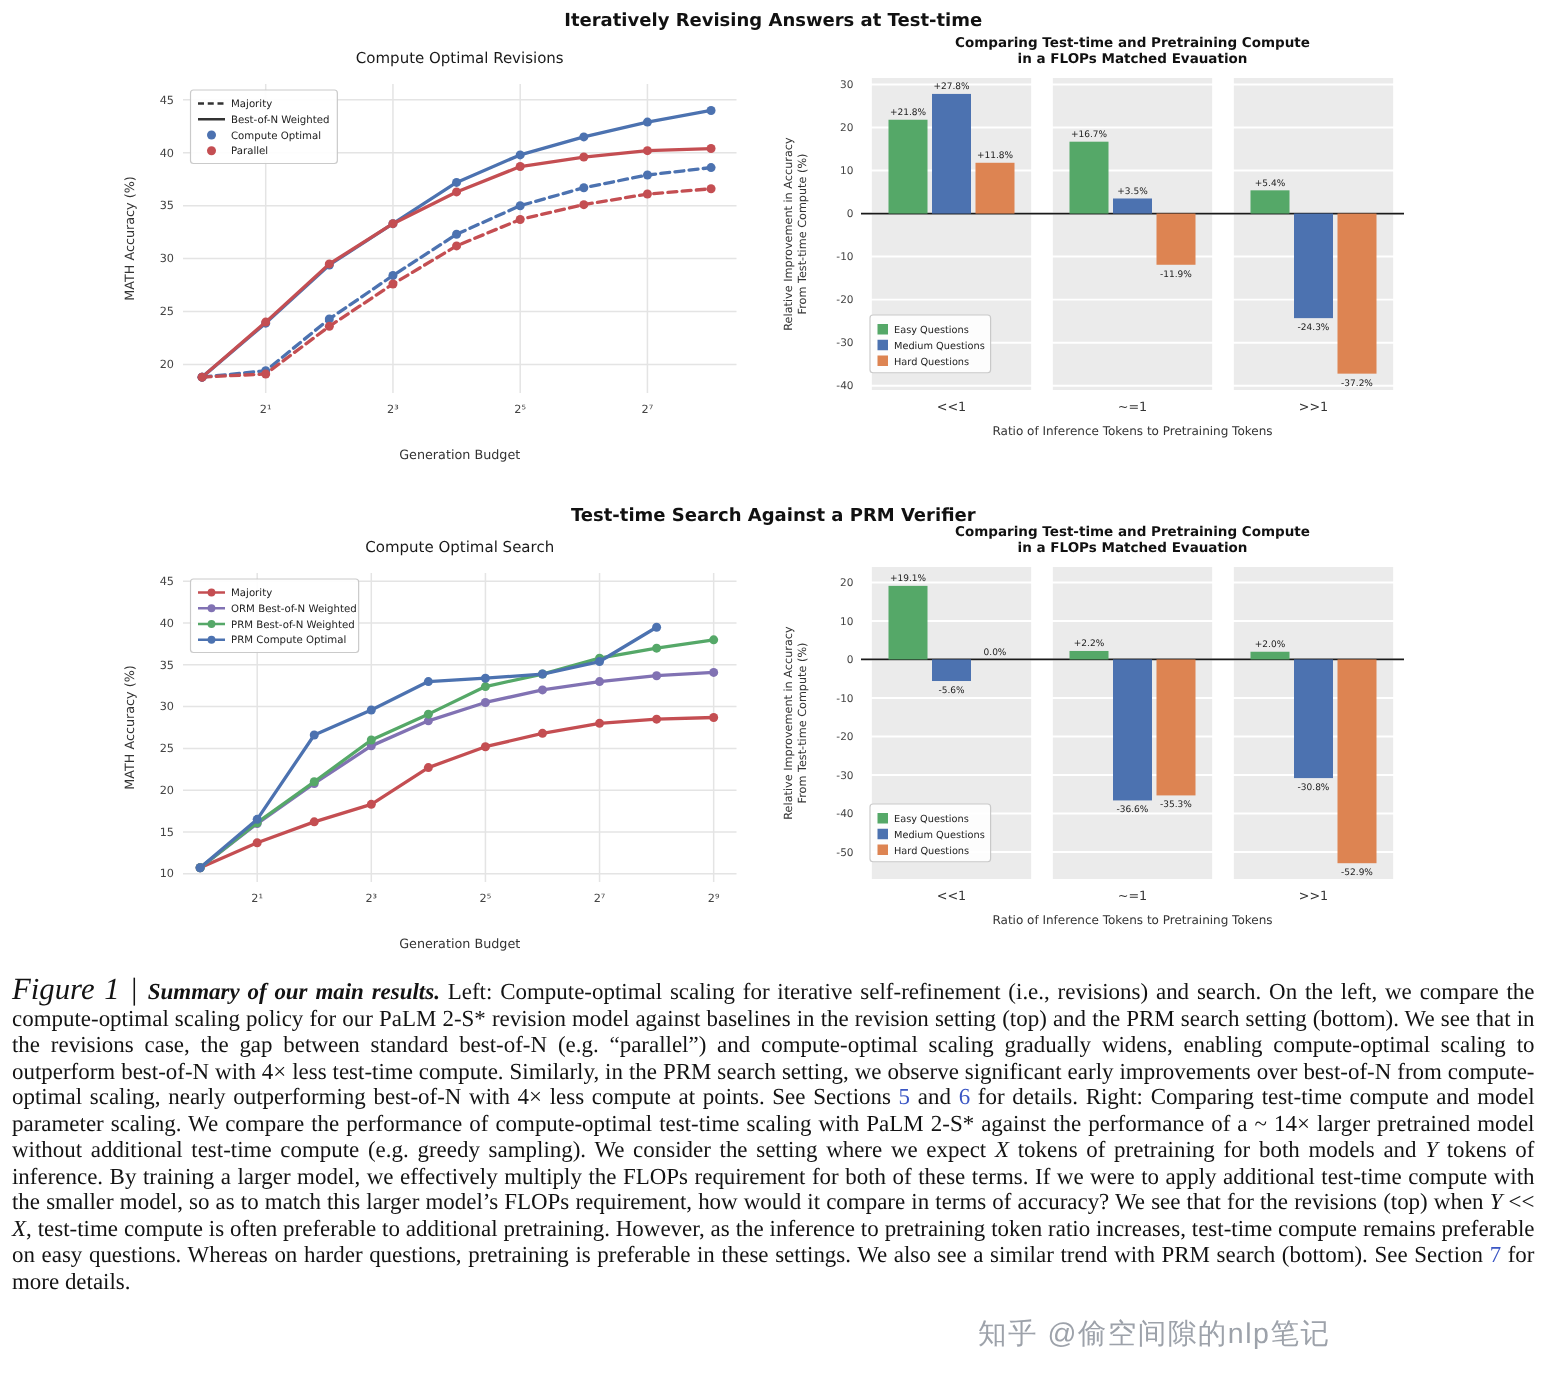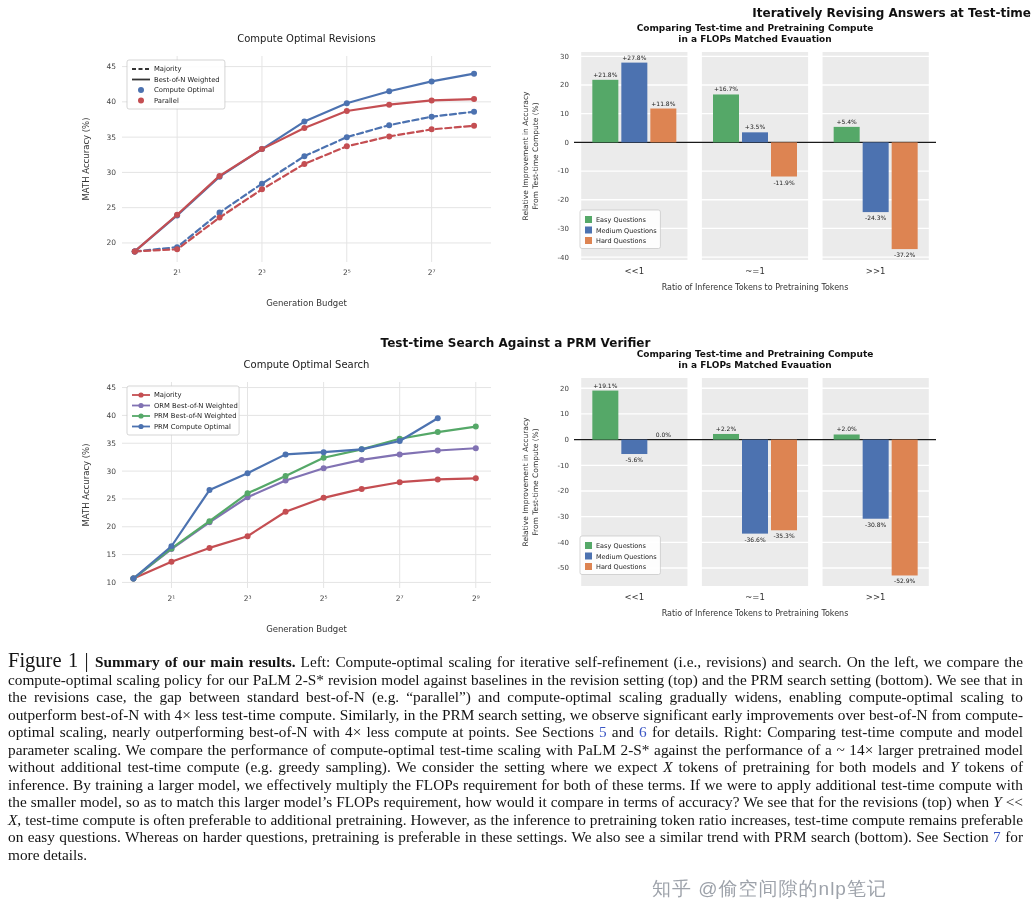--- a/index.html
+++ b/index.html
@@ -1,32 +1,32 @@
 <!DOCTYPE html>
 <html><head>
 <meta charset="utf-8">
 <style>
   html,body{margin:0;padding:0;background:#ffffff;}
   body{width:1031px;height:920px;overflow:hidden;font-family:"Liberation Serif",serif;}
   .page{position:relative;width:1031px;height:920px;background:#fff;}
   .figure-area{position:absolute;top:0;left:0;width:1031px;height:650px;}
   .suptitle{position:absolute;left:0;width:100%;text-align:center;
     font-family:"DejaVu Sans",sans-serif;font-weight:bold;font-size:12px;color:#111;}
-  #suptitle-1{top:6px;text-align:right;}
+  #suptitle-1{top:6px;}
   #suptitle-2{top:336px;}
   .chart{position:absolute;}
   #chart1{left:78px;top:22px;}
   #chart2{left:516px;top:18px;}
   #chart3{left:78px;top:348px;}
   #chart4{left:516px;top:344px;}
   svg text{font-family:"DejaVu Sans",sans-serif;}
   .caption{position:absolute;top:652px;left:8px;width:1015px;margin:0;
     font-size:15.3px;line-height:17.5px;text-align:justify;color:#131313;}
-  .cap-figlabel{font-size:20.5px;}
-  .cap-bolditalic{font-weight:700;margin-top:20px;}
+  .cap-figlabel{font-size:20.5px;font-style:italic;}
+  .cap-bolditalic{font-weight:700;font-style:italic;margin-top:20px;}
   .cap-bold{font-weight:400;}
   .cap-italic{font-style:italic;}
   .cap-link{color:#3a56c4;cursor:pointer;}
   .watermark{position:absolute;left:652px;top:876px;font-family:Liberation Sans, sans-serif;
     font-size:19px;letter-spacing:1px;color:rgba(140,146,155,0.85);pointer-events:none;}
 </style>
 </head>
 <body>
 
 <div class="page">

